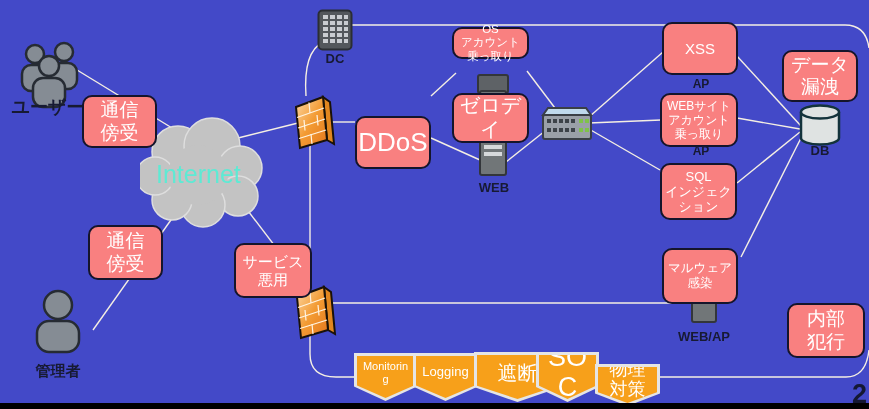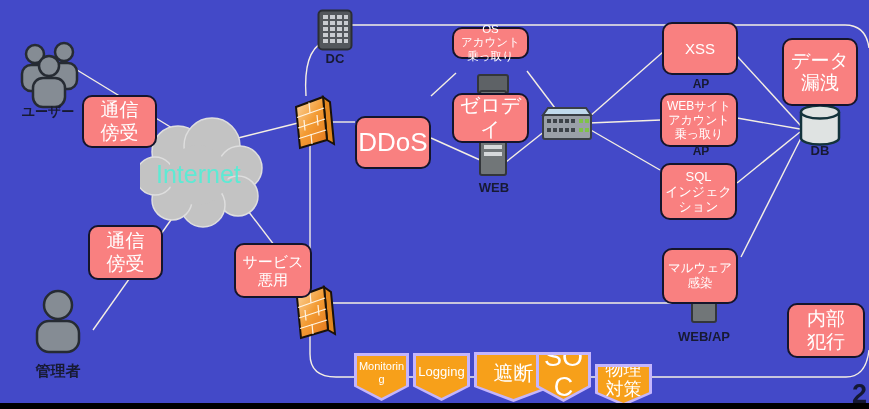--- a/index.html
+++ b/index.html
@@ -5,22 +5,22 @@
   html,body{margin:0;padding:0;background:#222;}
   .stage{position:relative;width:869px;height:409px;background:#4349C8;overflow:hidden;
          font-family:"Liberation Sans","DejaVu Sans",sans-serif;}
   .lines{position:absolute;left:0;top:0;z-index:1;}
   .icon{position:absolute;z-index:2;}
   .box{position:absolute;background:#F98080;border:2px solid #15152B;border-radius:10px;
        color:#fff;display:flex;align-items:center;justify-content:center;text-align:center;
        white-space:pre-line;line-height:1.18;z-index:3;box-sizing:border-box;}
   .lbl{position:absolute;color:#171A33;z-index:3;text-align:center;white-space:nowrap;
        font-weight:bold;}
-  .banner{position:absolute;z-index:4;background:#c4b5fd;
-          clip-path:polygon(0 0,100% 0,100% 70%,50% 100%,0 70%);}
+  .banner{position:absolute;z-index:4;background:#e5e5e5;
+          clip-path:polygon(0 0,100% 0,100% 70%,50% 100%,0 70%);padding-left:8px;}
   .banner-in{position:absolute;inset:3px;background:#F7A01A;
              clip-path:polygon(0 0,100% 0,100% 70%,50% 100%,0 70%);
              display:flex;align-items:center;justify-content:center;}
   .banner-txt{color:#fff;text-align:center;white-space:pre-line;line-height:1.1;
               padding-bottom:9px;overflow-wrap:anywhere;}
   .cloud-text{position:absolute;z-index:3;color:#5eead4;}
   .pagenum{position:absolute;z-index:5;color:#141833;font-weight:bold;}
   .bottombar{position:absolute;left:0;top:403px;width:869px;height:6px;background:#000;z-index:6;}
 </style>
 </head>
@@ -90,21 +90,21 @@
   <svg class="icon" style="left:18px;top:40px;" width="66" height="70" viewBox="0 0 66 70">
     <g fill="#858C94" stroke="#262B33" stroke-width="2.5">
       <circle cx="17" cy="14" r="9"></circle>
       <rect x="4" y="25" width="26" height="26" rx="9"></rect>
       <circle cx="46" cy="12" r="9"></circle>
       <rect x="33" y="23" width="26" height="26" rx="9"></rect>
       <circle cx="31" cy="26" r="10"></circle>
       <rect x="15" y="38" width="32" height="29" rx="10"></rect>
     </g>
   </svg>
-  <div class="lbl" style="left:8px;top:103px;width:80px;font-size:13px;">ユーザー</div>
+  <div class="lbl" style="left:8px;top:95px;width:80px;font-size:18px;">ユーザー</div>
 
   <svg class="icon" style="left:35px;top:288px;" width="46" height="66" viewBox="0 0 46 66">
     <g fill="#858C94" stroke="#262B33" stroke-width="2.5">
       <circle cx="23" cy="17" r="14"></circle>
       <rect x="2" y="33" width="42" height="31" rx="12"></rect>
     </g>
   </svg>
   <div class="lbl" style="left:22px;top:362px;width:72px;font-size:15px;">管理者</div>
 
   <svg class="icon" style="left:317px;top:9px;" width="36" height="42" viewBox="0 0 36 42">
@@ -223,21 +223,21 @@
   <div class="box" style="left:452px;top:93px;width:77px;height:50px;font-size:20px;">ゼロデイ</div>
   <div class="box" style="left:662px;top:22px;width:76px;height:53px;font-size:15px;">XSS</div>
   <div class="box" style="left:660px;top:93px;width:78px;height:54px;font-size:12px;">WEBサイト
 アカウント
 乗っ取り</div>
   <div class="box" style="left:660px;top:163px;width:77px;height:57px;font-size:13px;">SQL
 インジェク
 ション</div>
   <div class="box" style="left:662px;top:248px;width:76px;height:56px;font-size:12.5px;">マルウェア
 感染</div>
-  <div class="box" style="left:782px;top:38px;width:76px;height:68px;font-size:19px;">データ
+  <div class="box" style="left:782px;top:50px;width:76px;height:52px;font-size:19px;">データ
 漏洩</div>
   <div class="box" style="left:787px;top:303px;width:78px;height:55px;font-size:19px;">内部
 犯行</div>
 
   <div class="lbl" style="left:686px;top:77px;width:30px;font-size:12px;">AP</div>
   <div class="lbl" style="left:686px;top:144px;width:30px;font-size:12px;">AP</div>
 
   <div class="banner" style="left:354px;top:353px;width:55px;height:48px;">
     <div class="banner-in">
         <div class="banner-txt" style="font-size:11px;width:46px;">Monitoring</div>

